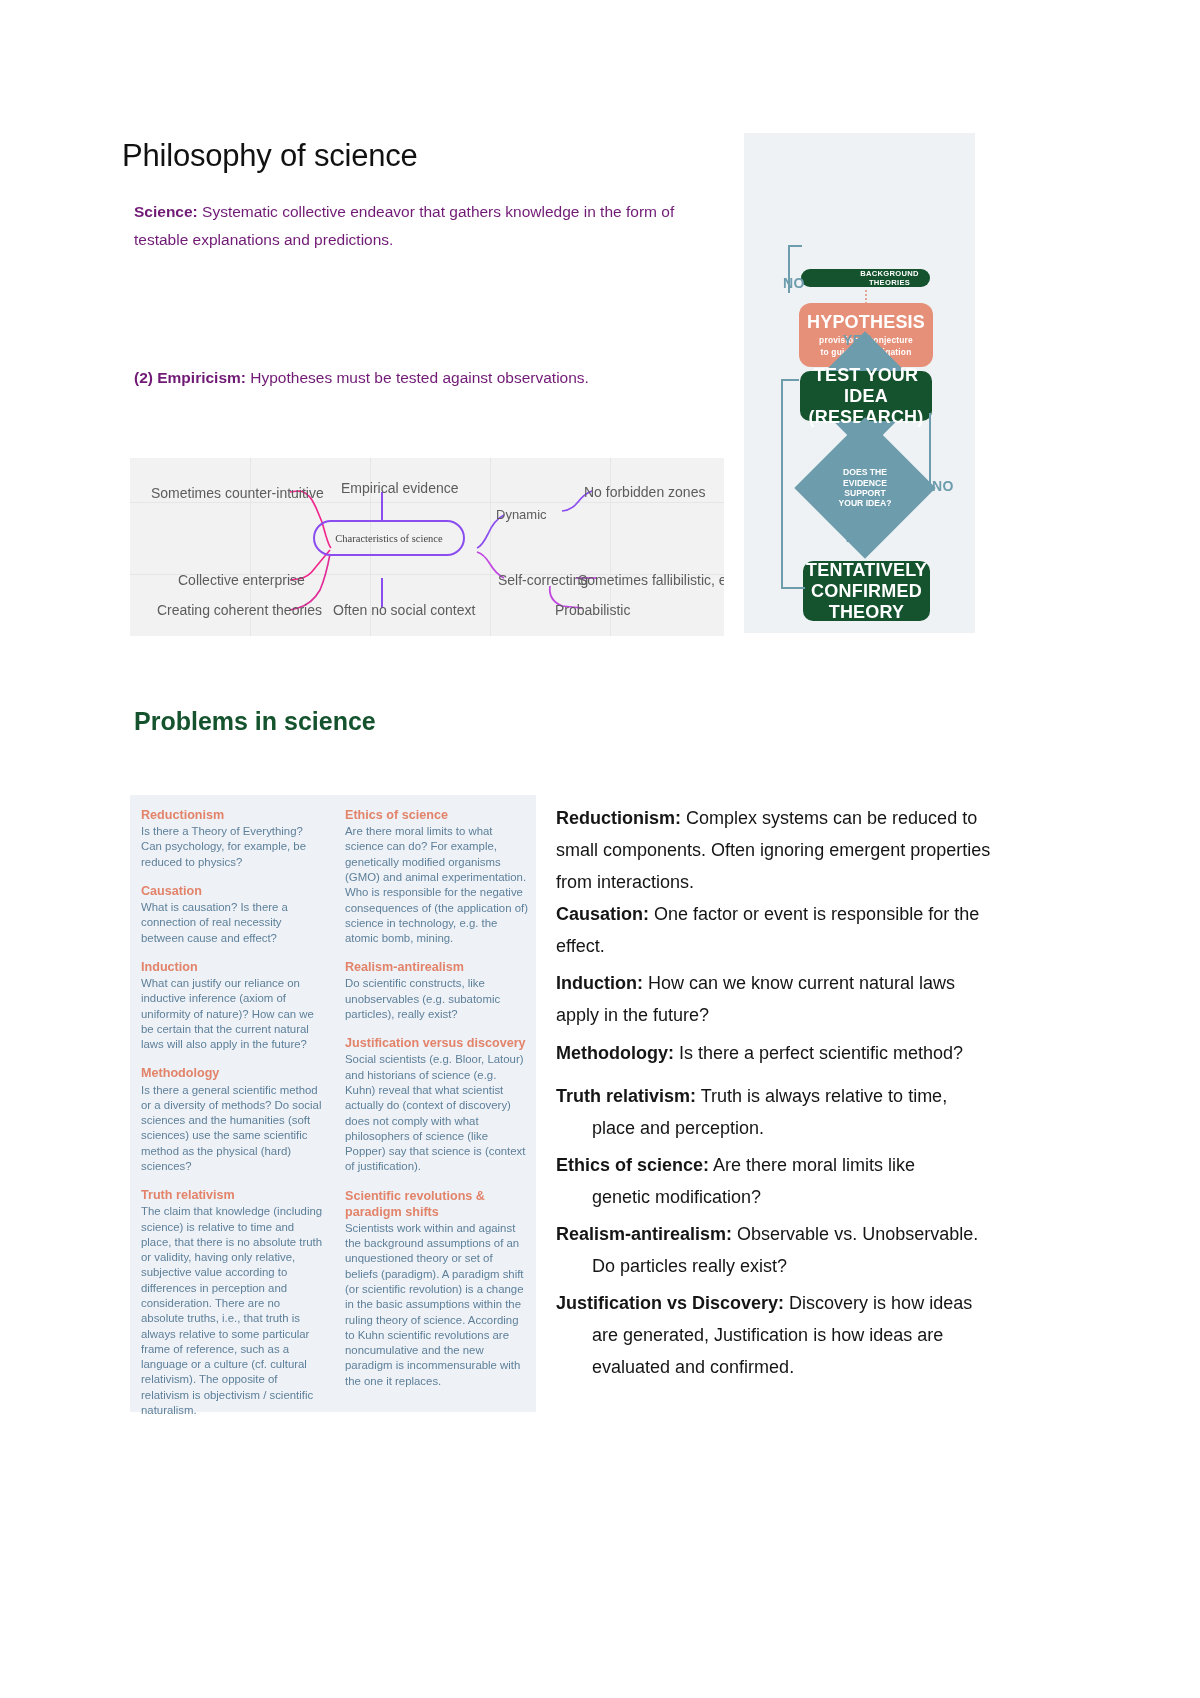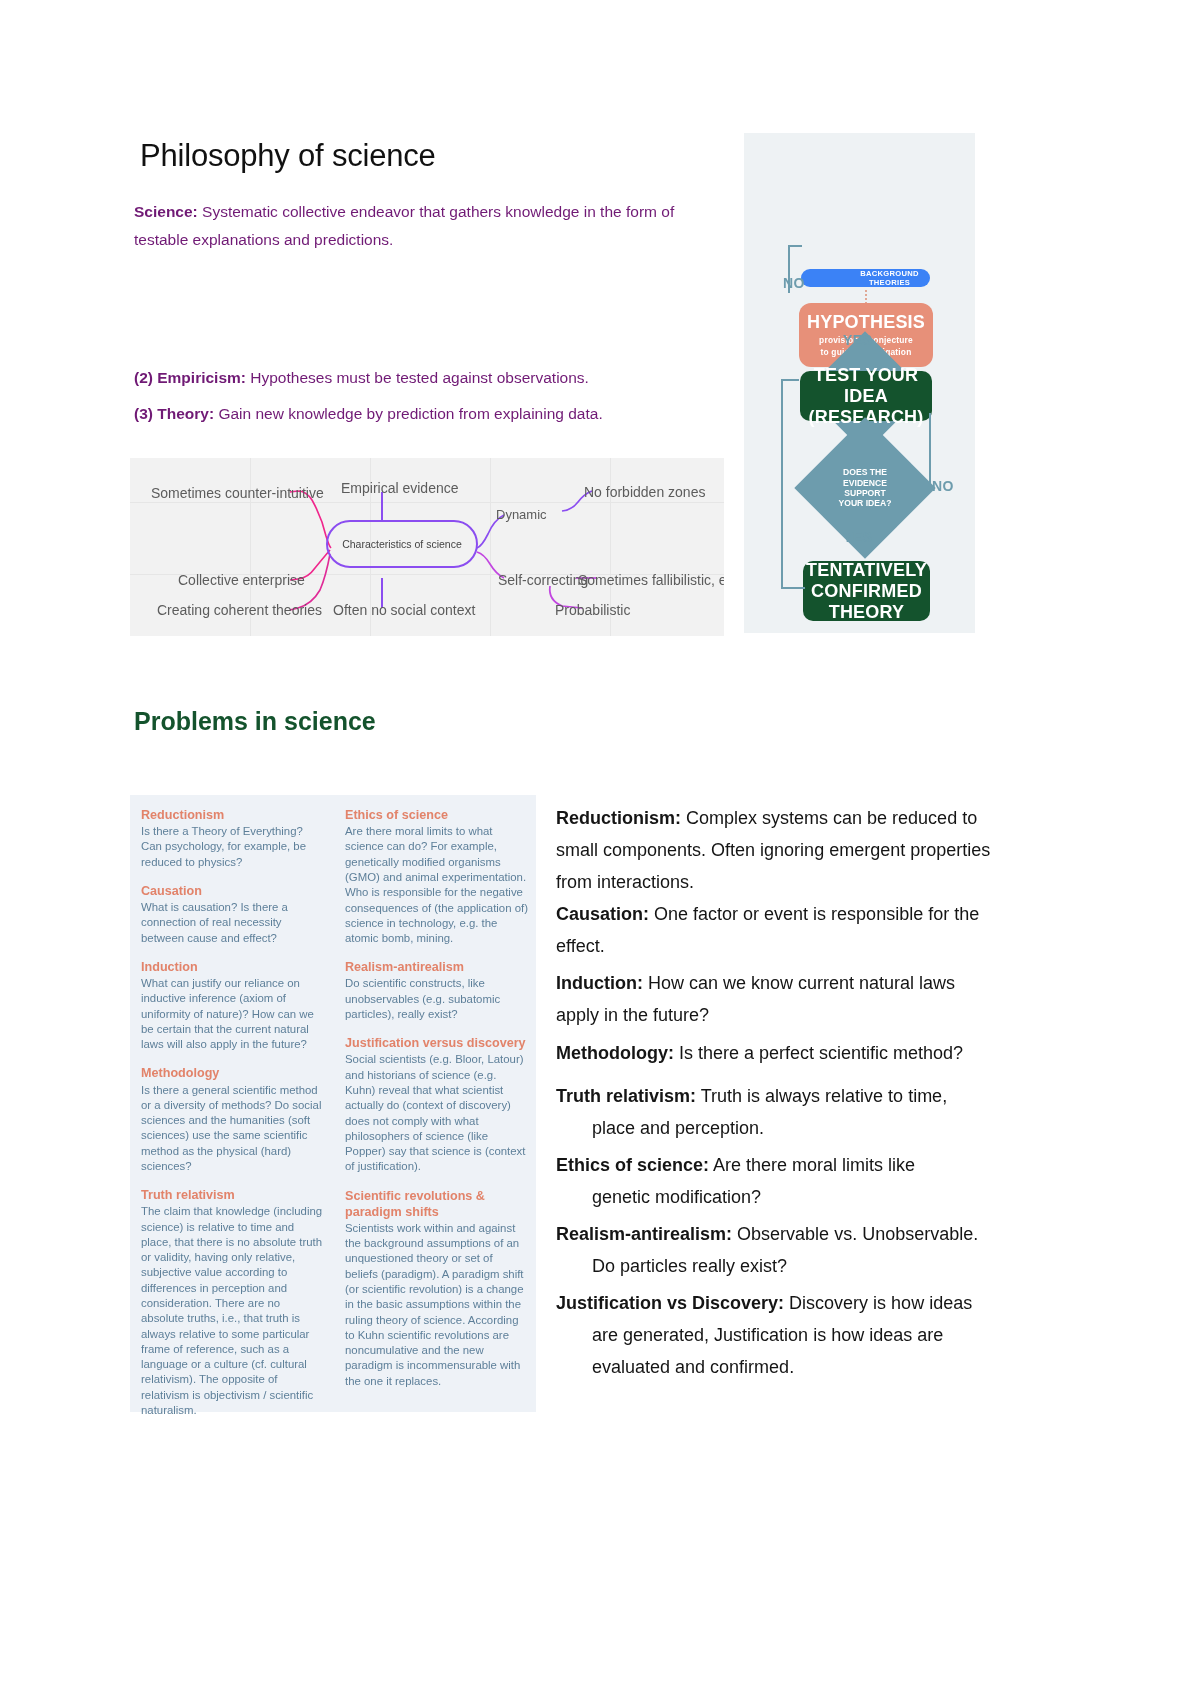--- a/index.html
+++ b/index.html
@@ -70,21 +70,21 @@
     justify-content: center;
     text-align: center;
     color: #ffffff;
     font-weight: 700;
     letter-spacing: 0.2px;
   }
   .fc-pill {
     border-radius: 12px;
     background: #e79079;
   }
-  .fc-pill.light { background: #3b82f6; border-radius: 9px; padding-left: 48px; }
+  .fc-pill.light { background: #14532d; border-radius: 9px; padding-left: 48px; }
   .fc-box {
     border-radius: 10px;
     background: #14532d;
   }
   .fc-diamond-wrap {
     position: absolute;
   }
   .fc-diamond {
     position: absolute;
     left: 0; top: 0;
@@ -174,34 +174,31 @@
     font-size: 11.4px;
     line-height: 1.34;
     margin: 0 0 13px 0;
   }
 </style>
 </head>
 <body>
 
 <div class="page">
 
-  <div class="h1" style="left:140px; top:138px;">Philosophy of science</div>
+  <div class="h1" style="left:122px; top:138px;">Philosophy of science</div>
 
   <div class="para" style="left:134px; top:198px; width:592px;">
     <b>Science:</b><span> Systematic collective endeavor that gathers knowledge in the form of testable explanations and predictions.</span>
   </div>
 
 
   <div class="para" style="left:134px; top:364px; width:592px;">
     <b>(2) Empiricism:</b><span> Hypotheses must be tested against observations.</span>
   </div>
 
-  <div class="para" style="left:134px; top:400px; width:600px;">
-    <b>(3) Theory:</b><span> Gain new knowledge by prediction from explaining data.</span>
-  </div>
 
   <div class="flowchart" style="left:744px; top:133px; width:231px; height:500px;">
 
     <div class="fc-dot" style="left:121px; top:157px; height:14px;"></div>
 
     <div class="fc-node fc-pill light" style="left:57px; top:136px; width:129px; height:18px;">
       <div class="fc-tiny">BACKGROUND THEORIES</div>
     </div>
 
     <div class="fc-node fc-pill" style="left:55px; top:170px; width:134px; height:64px;">
@@ -279,21 +276,21 @@
 
       <path d="M432,53 Q442,52 448,44 Q454,36 462,33" stroke="#8b4df0" stroke-width="1.7" fill="none"></path>
 
       <path d="M347,94 Q354,96 360,106 Q366,116 374,120" stroke="#c246e0" stroke-width="1.7" fill="none"></path>
 
       <path d="M446,120 L466,120" stroke="#c246e0" stroke-width="1.7" fill="none"></path>
 
       <path d="M420,128 Q418,142 432,148 L452,150" stroke="#c246e0" stroke-width="1.7" fill="none"></path>
     </svg>
 
-    <div class="mm-center" style="left:196px; top:62px; width:152px; height:48px;">
+    <div class="mm-center" style="left:183px; top:62px; width:152px; height:36px;font-family:Liberation Serif, serif;">
       <span>Characteristics of science</span>
     </div>
 
     <div class="mm-label" style="left:21px; top:27px;">Sometimes counter-intuitive</div>
     <div class="mm-label" style="left:211px; top:22px;">Empirical evidence</div>
     <div class="mm-label" style="left:454px; top:26px;">No forbidden zones</div>
     <div class="mm-label" style="left:366px; top:49px; font-size:13px;">Dynamic</div>
     <div class="mm-label" style="left:48px; top:114px;">Collective enterprise</div>
     <div class="mm-label" style="left:368px; top:114px;">Self-correcting</div>
     <div class="mm-label" style="left:448px; top:114px;">Sometimes fallibilistic, errors</div>

